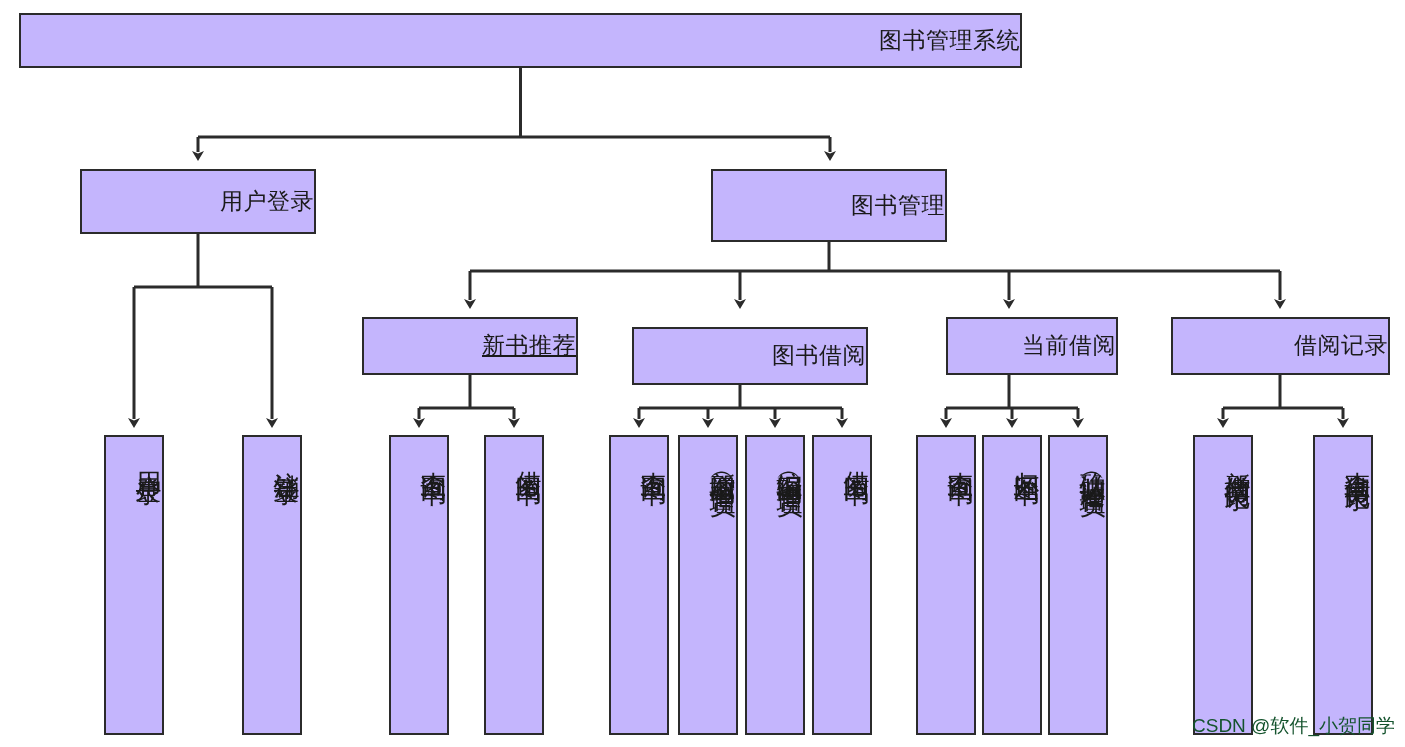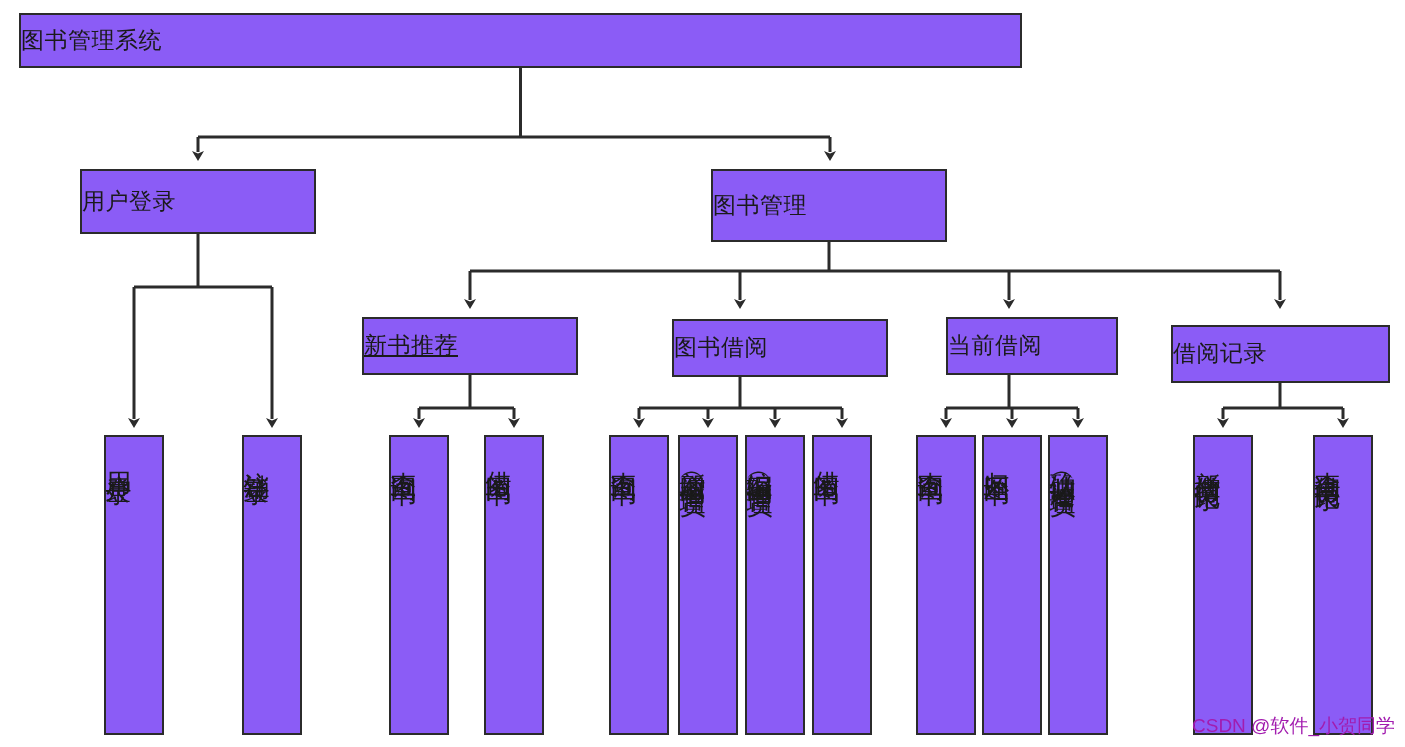--- a/index.html
+++ b/index.html
@@ -22,25 +22,25 @@
     position: absolute;
     left: 0;
     top: 0;
     width: 1405px;
     height: 747px;
     pointer-events: none;
   }
   .node {
     position: absolute;
     box-sizing: border-box;
-    background: #8b5cf6;
+    background: #c4b5fd;
     border: 2px solid #2b2b2b;
     display: flex;
     align-items: center;
-    justify-content: flex-start;
+    justify-content: flex-end;
     color: #1a1a1a;
     z-index: 2;
   }
   .node-label {
     display: block;
     text-align: center;
     line-height: 1.18;
     letter-spacing: 0.5px;
     white-space: nowrap;
   }
@@ -54,21 +54,21 @@
   .node.vertical .node-label {
     writing-mode: vertical-rl;
     text-orientation: upright;
     font-size: 26px;
     letter-spacing: 3px;
     line-height: 1;
   }
   .watermark {
     position: absolute;
     font-size: 19px;
-    color: #a21caf;
+    color: #14532d;
     white-space: nowrap;
     z-index: 3;
     font-family: "Liberation Sans", "DejaVu Sans", sans-serif;
   }
 </style>
 </head>
 <body>
 
 <div id="diagram-root">
 
@@ -129,27 +129,27 @@
   <div class="node horizontal" style="left:80px; top:169px; width:236px; height:65px;">
     <span class="node-label">用户登录</span>
   </div>
   <div class="node horizontal" style="left:711px; top:169px; width:236px; height:73px;">
     <span class="node-label">图书管理</span>
   </div>
 
   <div class="node horizontal" style="left:362px; top:317px; width:216px; height:58px;text-decoration:underline;">
     <span class="node-label">新书推荐</span>
   </div>
-  <div class="node horizontal" style="left:632px; top:319px; width:216px; height:58px;margin-left:40px;">
+  <div class="node horizontal" style="left:632px; top:327px; width:236px; height:58px;">
     <span class="node-label">图书借阅</span>
   </div>
   <div class="node horizontal" style="left:901px; top:317px; width:172px; height:58px;margin-left:45px;">
     <span class="node-label">当前借阅</span>
   </div>
-  <div class="node horizontal" style="left:1171px; top:317px; width:219px; height:58px;margin-top:8px;">
+  <div class="node horizontal" style="left:1171px; top:317px; width:219px; height:58px;">
     <span class="node-label">借阅记录</span>
   </div>
 
   <div class="node vertical" style="left:104px; top:435px; width:60px; height:300px;">
     <span class="node-label">用户登录</span>
   </div>
   <div class="node vertical" style="left:242px; top:435px; width:60px; height:300px;">
     <span class="node-label">注销登录</span>
   </div>
   <div class="node vertical" style="left:389px; top:435px; width:60px; height:300px;">

